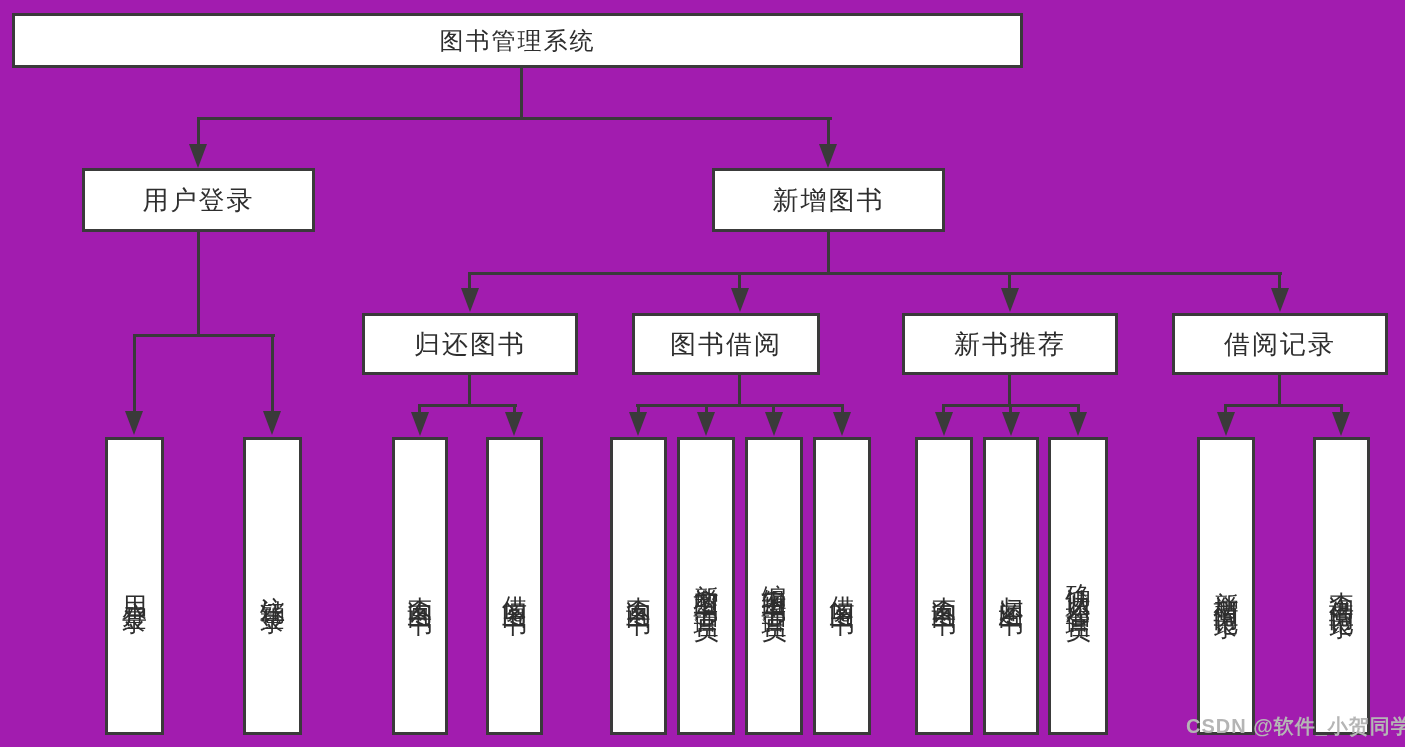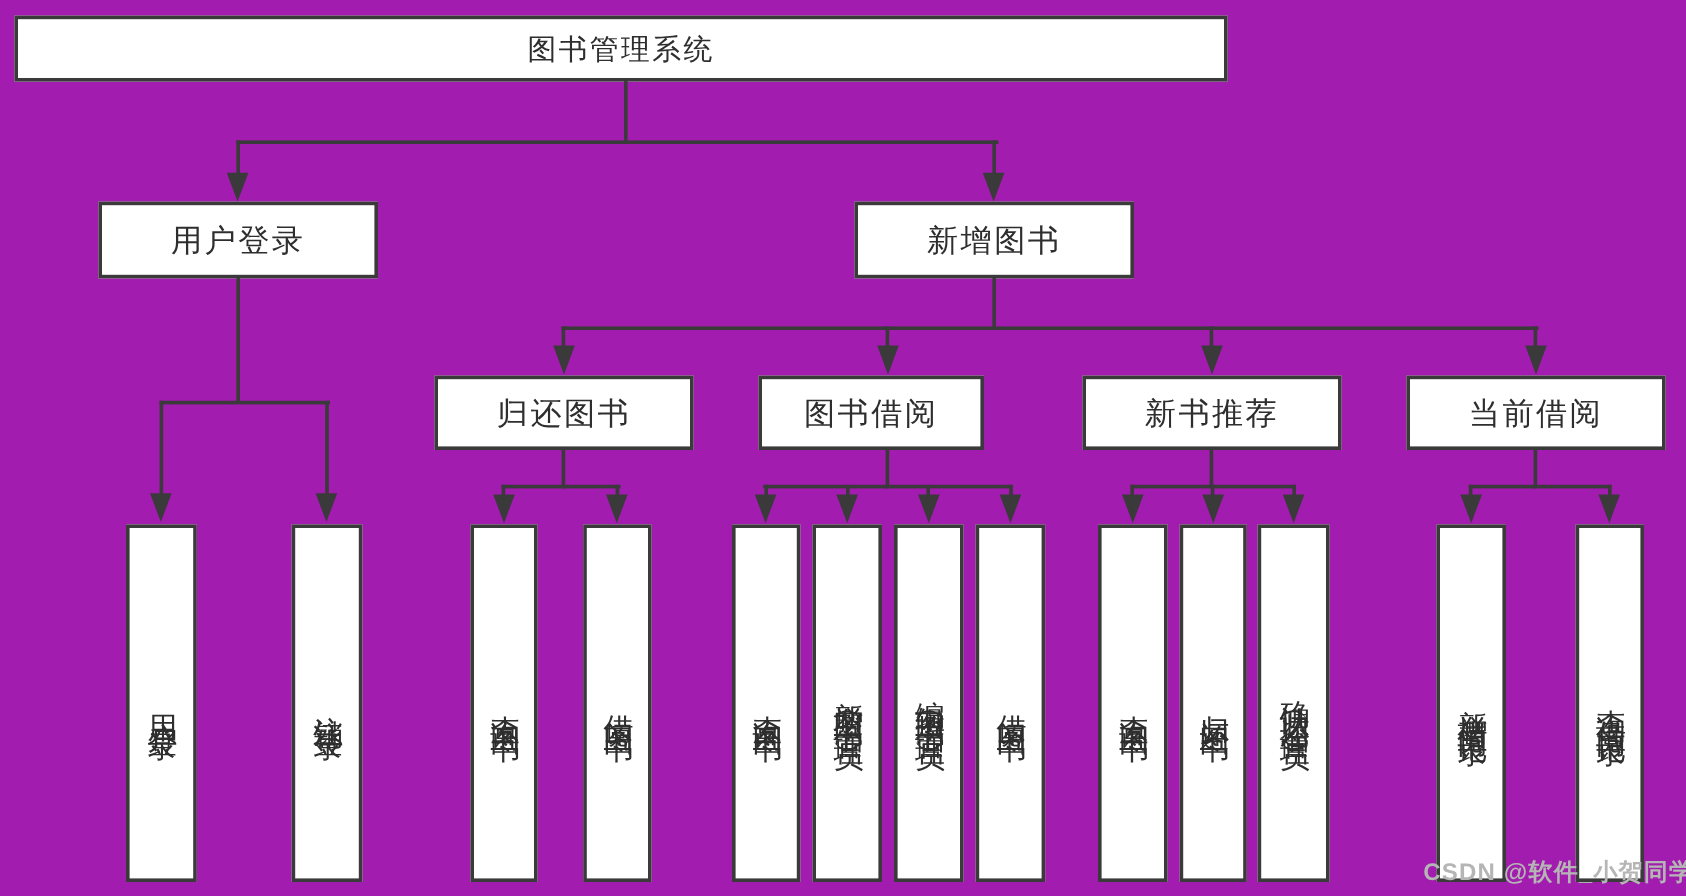--- a/index.html
+++ b/index.html
@@ -36,21 +36,21 @@
 <div class="canvas">
 
   <div class="box root" style="left:12px;top:13px;width:1011px;height:55px">图书管理系统</div>
 
   <div class="box" style="left:82px;top:168px;width:233px;height:64px">用户登录</div>
   <div class="box" style="left:712px;top:168px;width:233px;height:64px">新增图书</div>
 
   <div class="box" style="left:362px;top:313px;width:216px;height:62px">归还图书</div>
   <div class="box" style="left:632px;top:313px;width:188px;height:62px">图书借阅</div>
   <div class="box" style="left:902px;top:313px;width:216px;height:62px">新书推荐</div>
-  <div class="box" style="left:1172px;top:313px;width:216px;height:62px">当前借阅</div>
+  <div class="box" style="left:1172px;top:313px;width:216px;height:62px">借阅记录</div>
 
   <div class="box vbox" style="left:105px;top:437px;width:59px;height:298px">用户登录</div>
   <div class="box vbox" style="left:243px;top:437px;width:59px;height:298px">注销登录</div>
 
   <div class="box vbox" style="left:392px;top:437px;width:56px;height:298px">查询图书</div>
   <div class="box vbox" style="left:486px;top:437px;width:57px;height:298px">借阅图书</div>
 
   <div class="box vbox" style="left:610px;top:437px;width:57px;height:298px">查询图书</div>
   <div class="box vbox" style="left:677px;top:437px;width:58px;height:298px">新增图书（管理员）</div>
   <div class="box vbox" style="left:745px;top:437px;width:58px;height:298px">编辑图书（管理员）</div>

